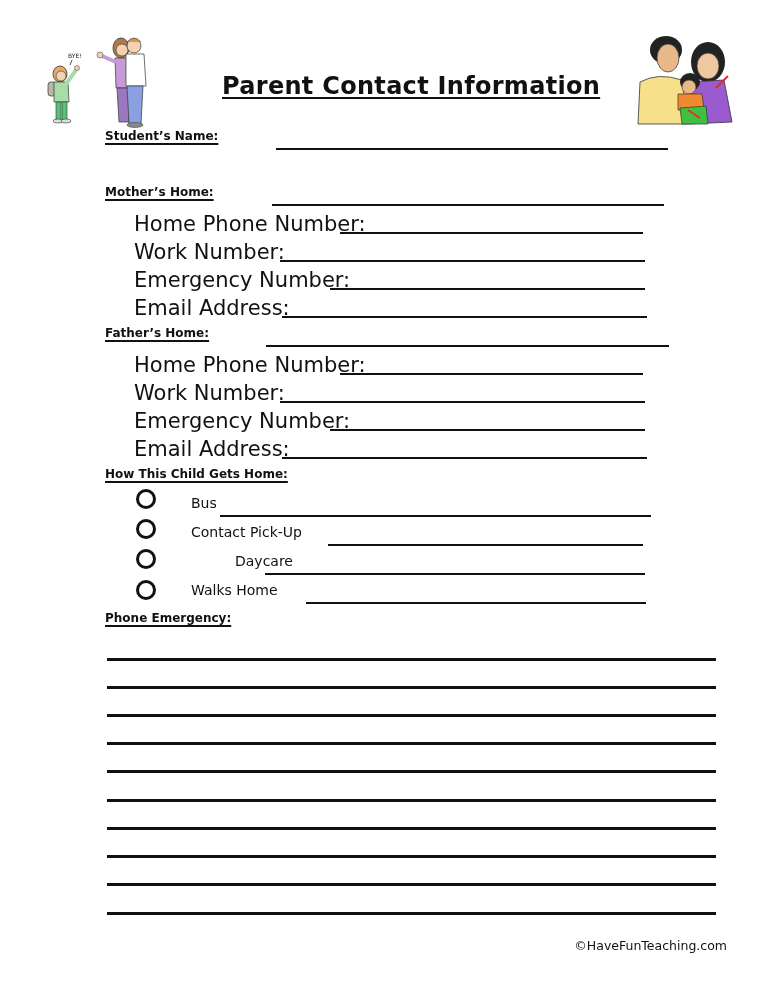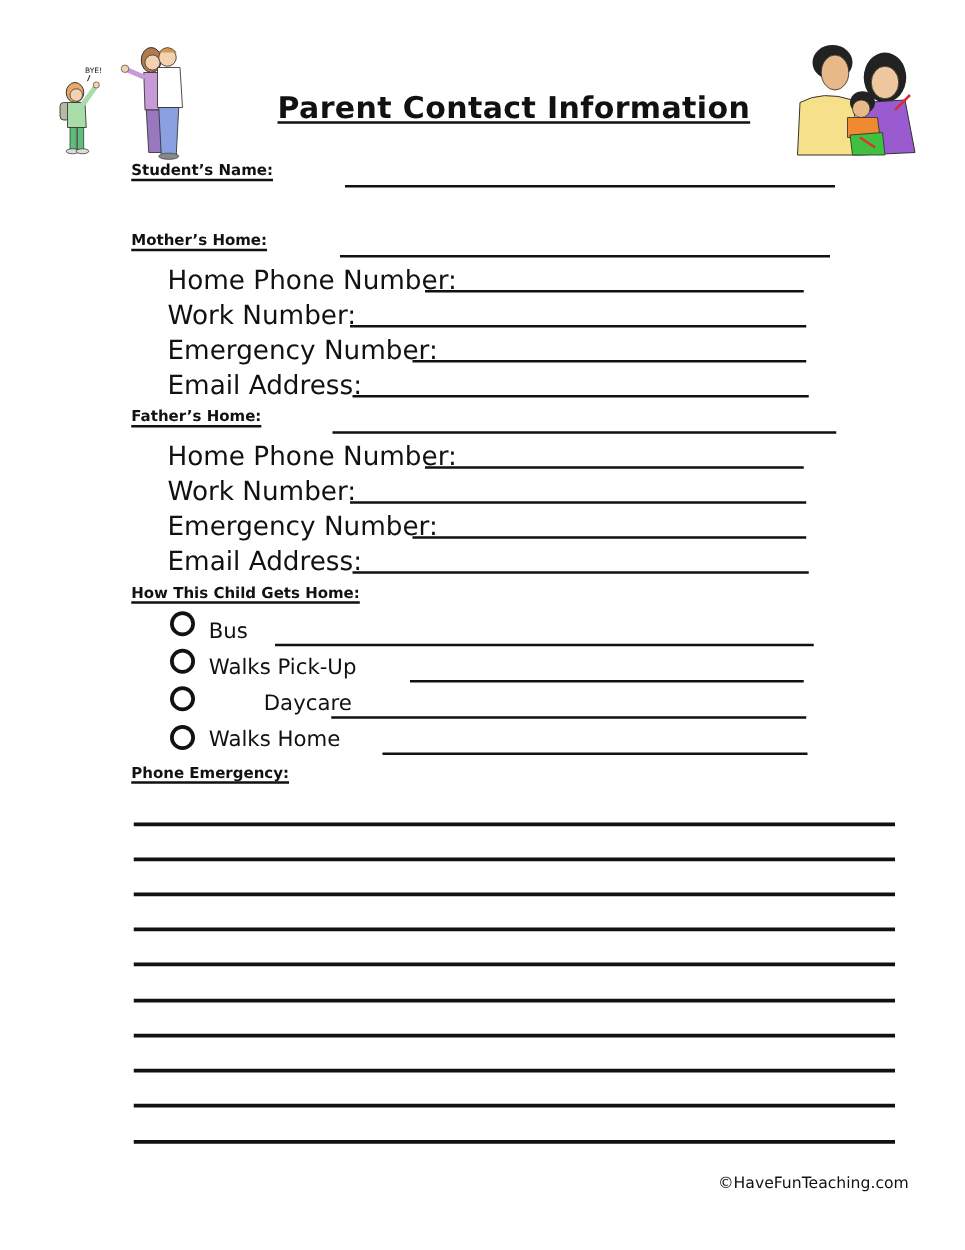--- a/index.html
+++ b/index.html
@@ -6,21 +6,21 @@
     body { width: 772px; height: 1000px; position: relative; overflow: hidden;
            font-family: "DejaVu Sans", sans-serif; color: #111; }
     .abs { position: absolute; }
     .title { left: 222px; top: 72px; font-size: 24px; font-weight: bold; letter-spacing: 0.3px;
              text-decoration: underline; text-underline-offset: 3px; text-decoration-thickness: 2px; white-space: nowrap; }
     .heading { font-size: 12px; font-weight: bold; text-decoration: underline;
                text-underline-offset: 3px; text-decoration-thickness: 2px; white-space: nowrap; left: 105px; }
     .label { font-size: 21px; white-space: nowrap; left: 134px; }
     .blank { height: 2px; background: #111; }
     .radio { width: 14px; height: 14px; border: 3px solid #111; border-radius: 50%; left: 136px; background: #fff; }
-    .opt-label { font-size: 17px; white-space: nowrap; left: 167px; }
+    .opt-label { font-size: 14px; white-space: nowrap; left: 191px; }
     .msgline { left: 107px; width: 609px; height: 2.5px; background: #111; }
     .footer { right: 45px; top: 938px; font-size: 12.5px; white-space: nowrap; }
     svg { display: block; }
   </style>
 </head>
 <body>
 
 <div class="abs" style="left:42px; top:30px; width:115px; height:100px;">
   <svg width="115" height="100" viewBox="0 0 115 100">
 
@@ -109,21 +109,21 @@
 <div class="abs label" style="top:437px;">Email Address:</div>
 <div class="abs blank" style="left:282px; top:457px; width:365px;"></div>
 
 <div class="abs heading" style="top:467px;">How This Child Gets Home:</div>
 
 <div class="abs radio" style="top:489px;"></div>
 <div class="abs opt-label" style="top:495px;">Bus</div>
 <div class="abs blank" style="left:220px; top:515px; width:431px;"></div>
 
 <div class="abs radio" style="top:519px;"></div>
-<div class="abs opt-label" style="top:524px;">Walks Pick-Up</div>
+<div class="abs opt-label" style="top:524px;">Contact Pick-Up</div>
 <div class="abs blank" style="left:328px; top:544px; width:315px;"></div>
 
 <div class="abs radio" style="top:549px;"></div>
 <div class="abs opt-label" style="top:553px;margin-left:44px;">Daycare</div>
 <div class="abs blank" style="left:265px; top:573px; width:380px;"></div>
 
 <div class="abs radio" style="top:580px;"></div>
 <div class="abs opt-label" style="top:582px;">Walks Home</div>
 <div class="abs blank" style="left:306px; top:602px; width:340px;"></div>
 

